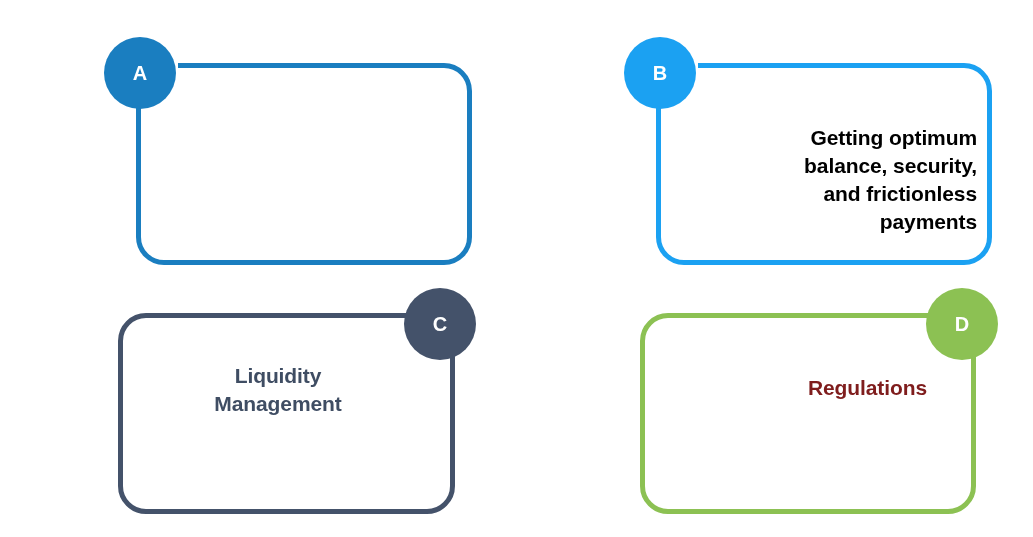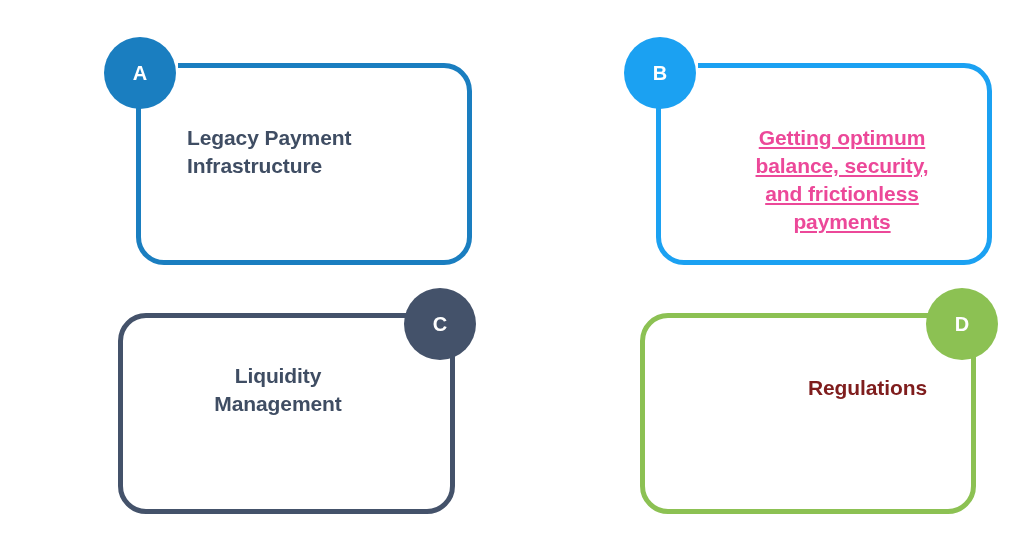--- a/index.html
+++ b/index.html
@@ -83,30 +83,28 @@
 <body style="background: rgb(255, 255, 255);">
 
 <div id="diagram">
 
   <div class="card" id="card-a" style="border-color: rgb(26, 126, 192);">
     <div class="notch" style="left:-5px; top:-5px; width:42px; height:16px;"></div>
   </div>
   <div class="badge" id="badge-a" style="background: rgb(26, 126, 192);">
     <span>A</span>
   </div>
-  <div class="card-label" id="label-a" style="color: rgb(63, 77, 99); text-align: left;">Legacy Payment
-Infrastructure</div>
 
   <div class="card" id="card-b" style="border-color: rgb(27, 161, 242);">
     <div class="notch" style="left:-5px; top:-5px; width:42px; height:16px;"></div>
   </div>
   <div class="badge" id="badge-b" style="background: rgb(27, 161, 242);">
     <span>B</span>
   </div>
-  <div class="card-label" id="label-b" style="color: #ec4899; text-align: center; text-decoration: underline;">Getting optimum
+  <div class="card-label" id="label-b" style="color: #000000; text-align: right;">Getting optimum
 balance, security,
 and frictionless
 payments</div>
 
   <div class="card" id="card-c" style="border-color: rgb(68, 82, 106);">
     <div class="notch" style="right:-5px; top:-5px; width:42px; height:16px;"></div>
   </div>
   <div class="badge" id="badge-c" style="background: rgb(68, 82, 106);">
     <span>C</span>
   </div>

